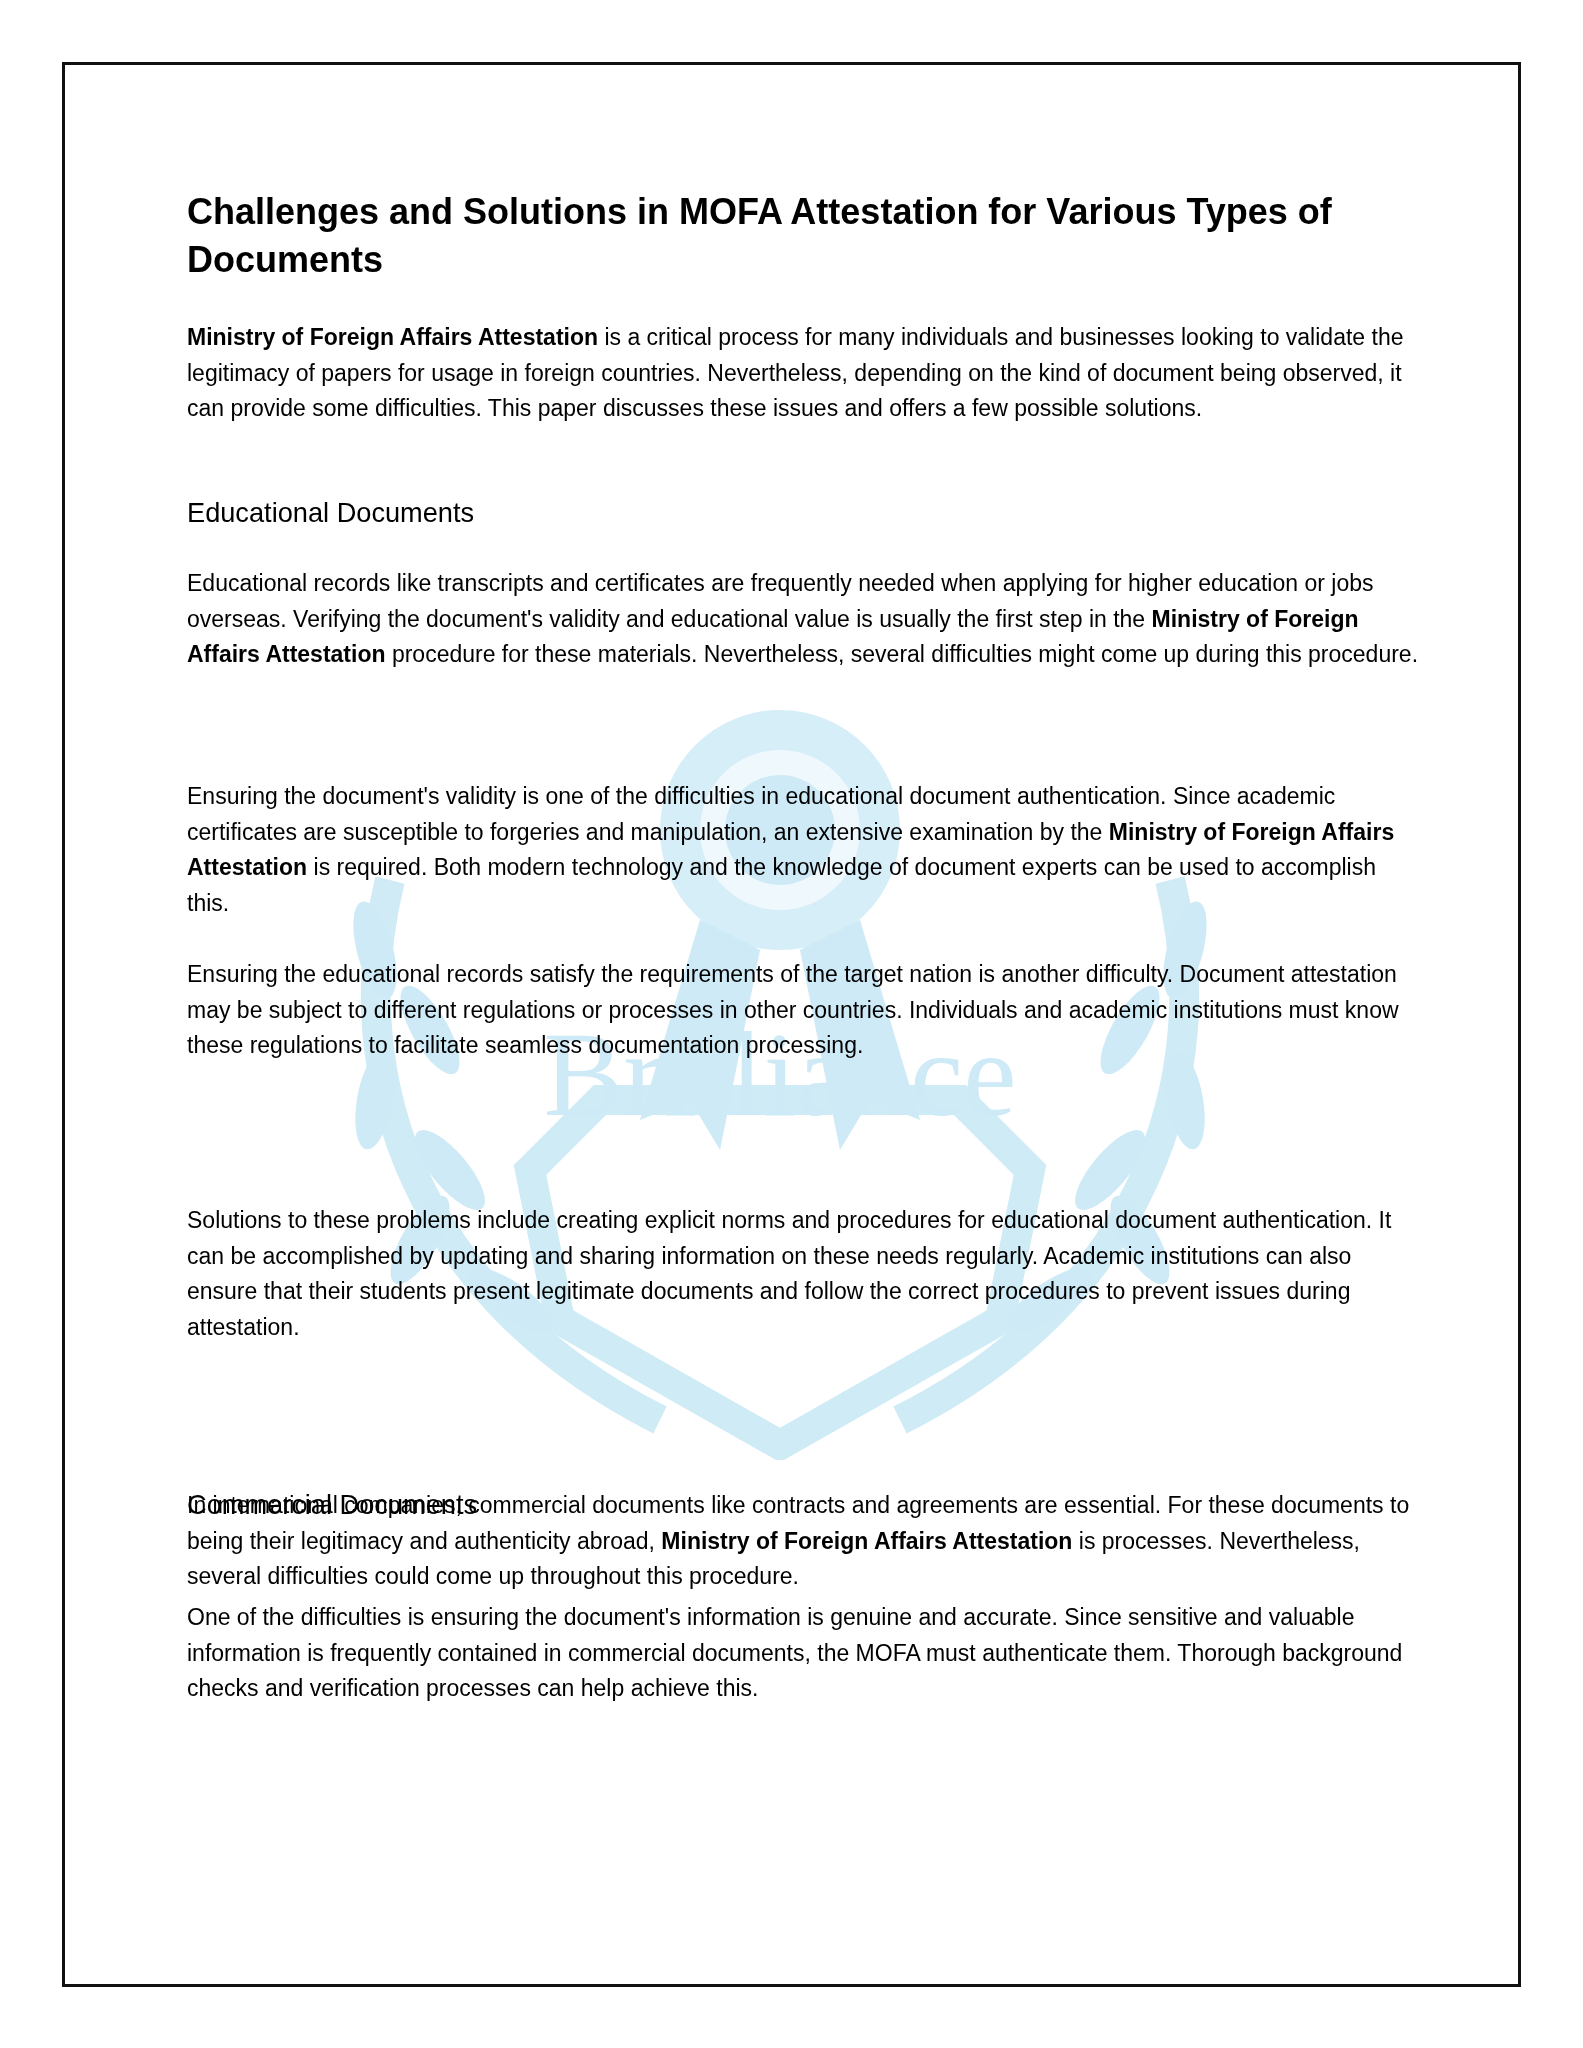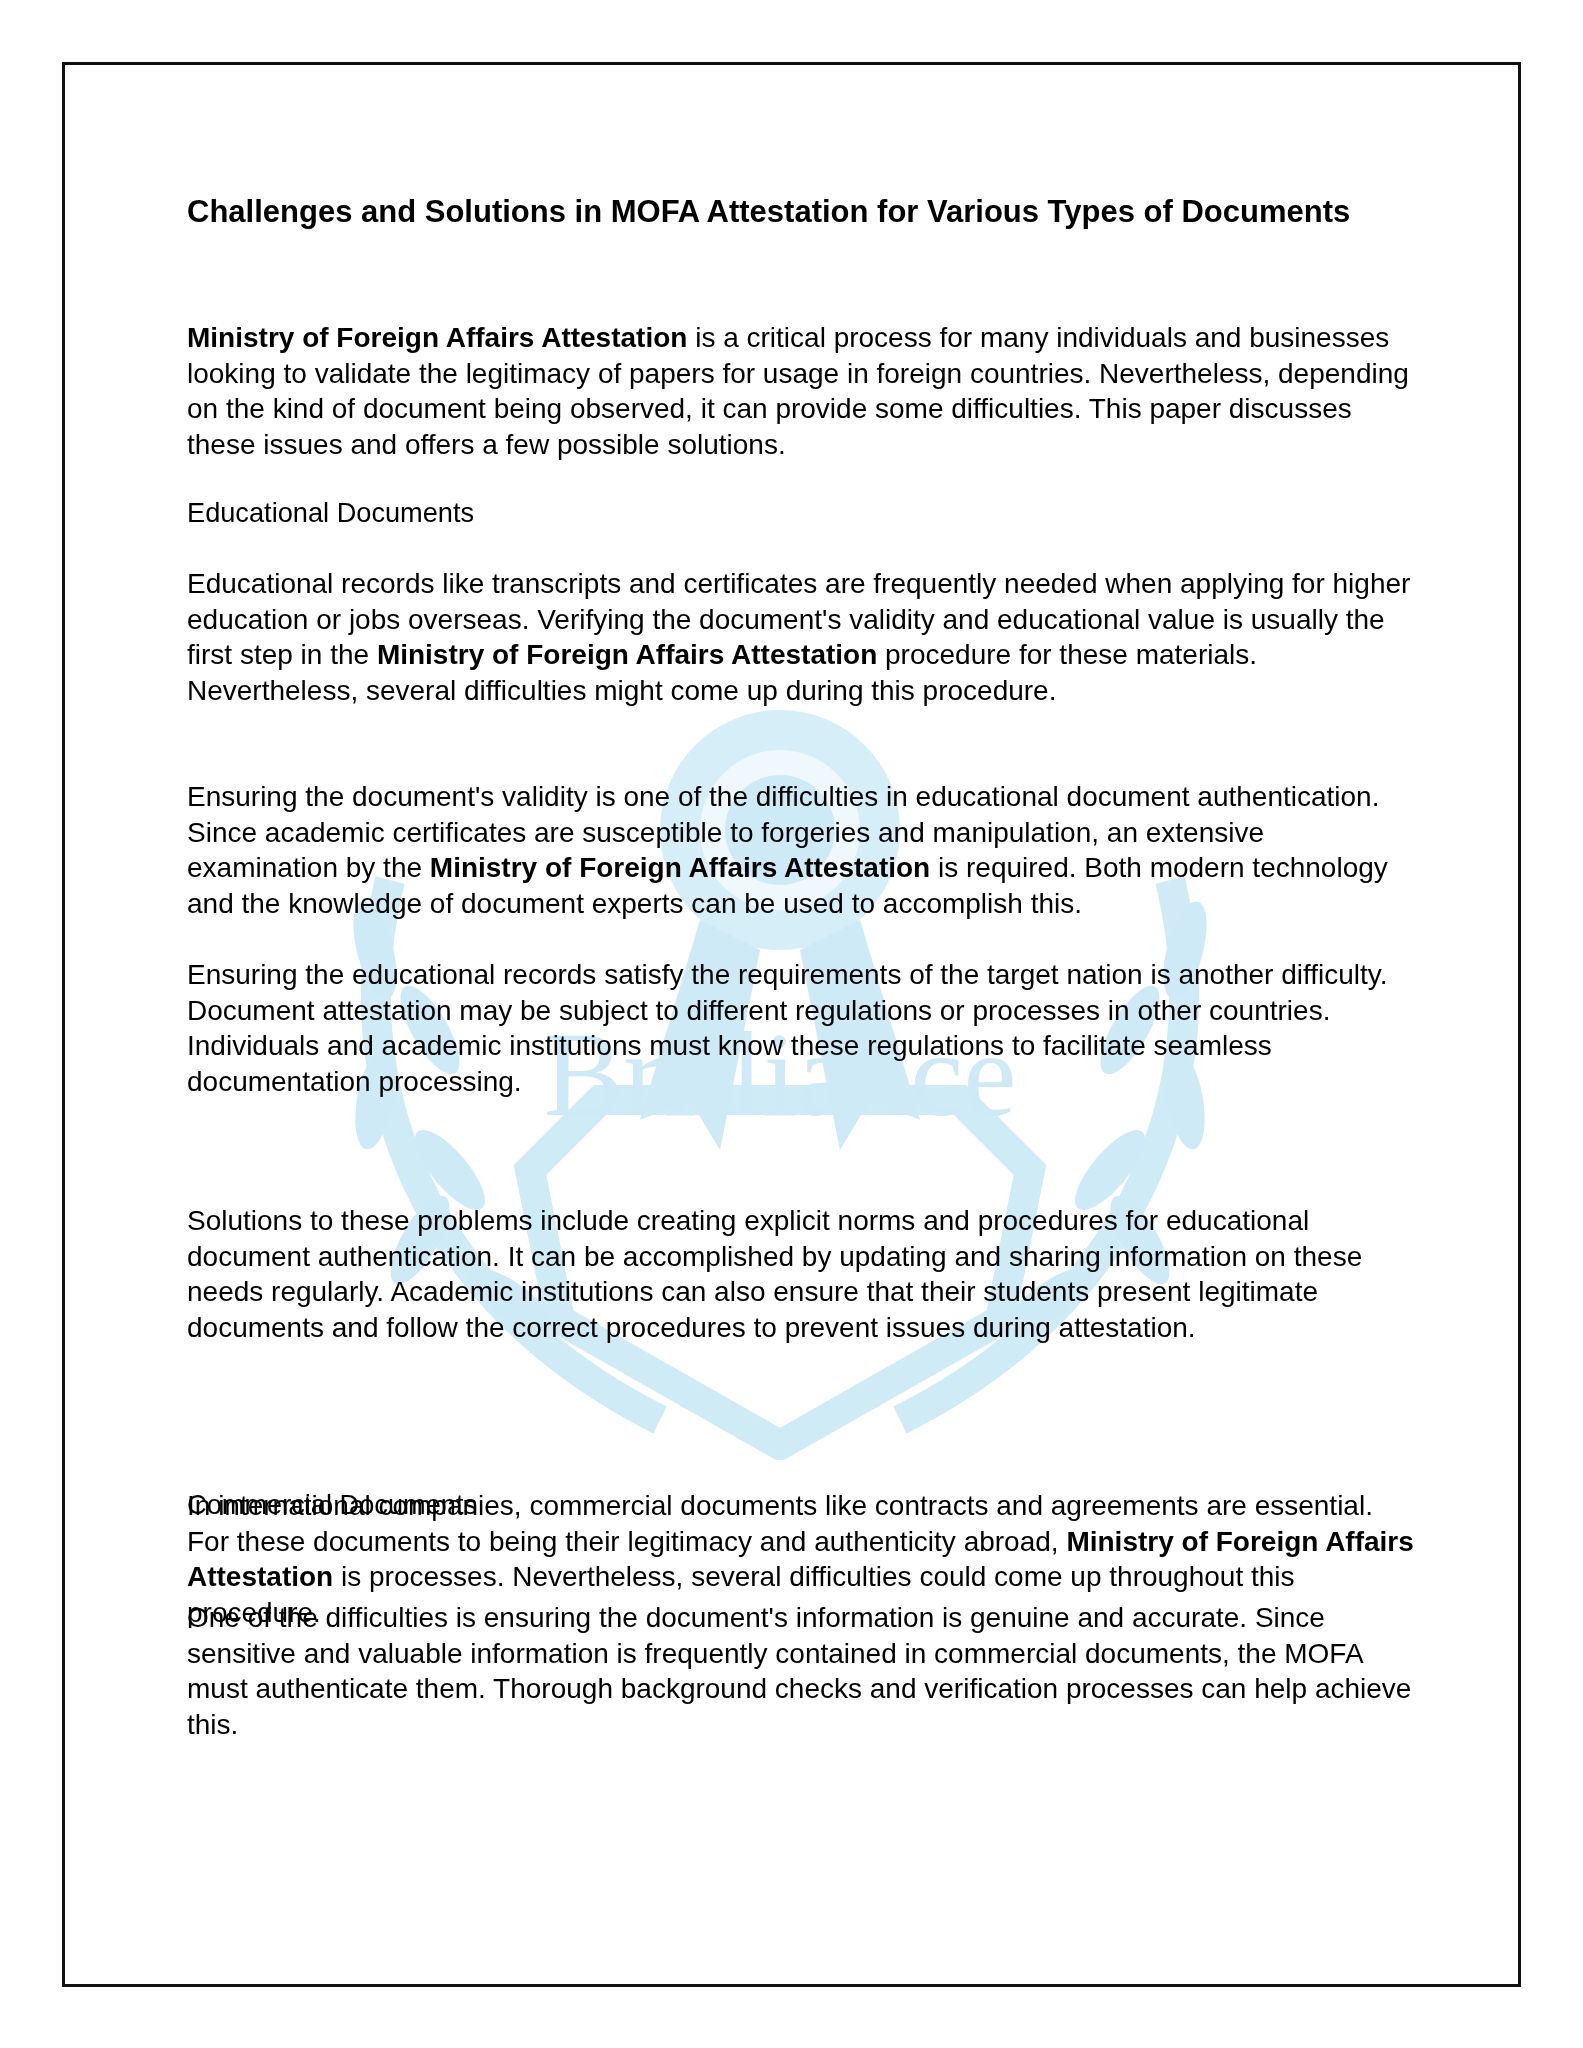--- a/index.html
+++ b/index.html
@@ -4,23 +4,23 @@
 <style>
   html, body { margin: 0; padding: 0; background: #ffffff; }
   body { width: 1583px; height: 2048px; position: relative; overflow: hidden;
          font-family: "Liberation Sans", sans-serif; color: #000; }
   .page-border { position: absolute; left: 62px; top: 62px; width: 1453px; height: 1919px;
                  border: 3px solid #111; box-sizing: content-box; }
   .watermark { position: absolute; left: 280px; top: 700px; width: 1000px; height: 760px;
                pointer-events: none; }
   .content { position: absolute; left: 187px; top: 0; width: 1230px; }
   .title { position: absolute; top: 188px; left: 0; width: 1230px; margin: 0;
-           font-weight: bold; font-size: 31px; line-height: 48px; letter-spacing: 0px; }
+           font-weight: bold; font-size: 36px; line-height: 48px; letter-spacing: 0px; }
   .para { position: absolute; left: 0; width: 1232px; margin: 0;
-          font-size: 28px; line-height: 35.6px; }
+          font-size: 23px; line-height: 35.6px; }
   .para b { font-weight: bold; }
   .heading { position: absolute; left: 0; margin: 0; font-weight: normal;
              font-size: 27.2px; line-height: 35.6px; }
 </style>
 </head>
 <body>
 
 <div class="page-border"></div>
 
 <svg class="watermark" viewBox="0 0 1000 760" xmlns="http://www.w3.org/2000/svg">

